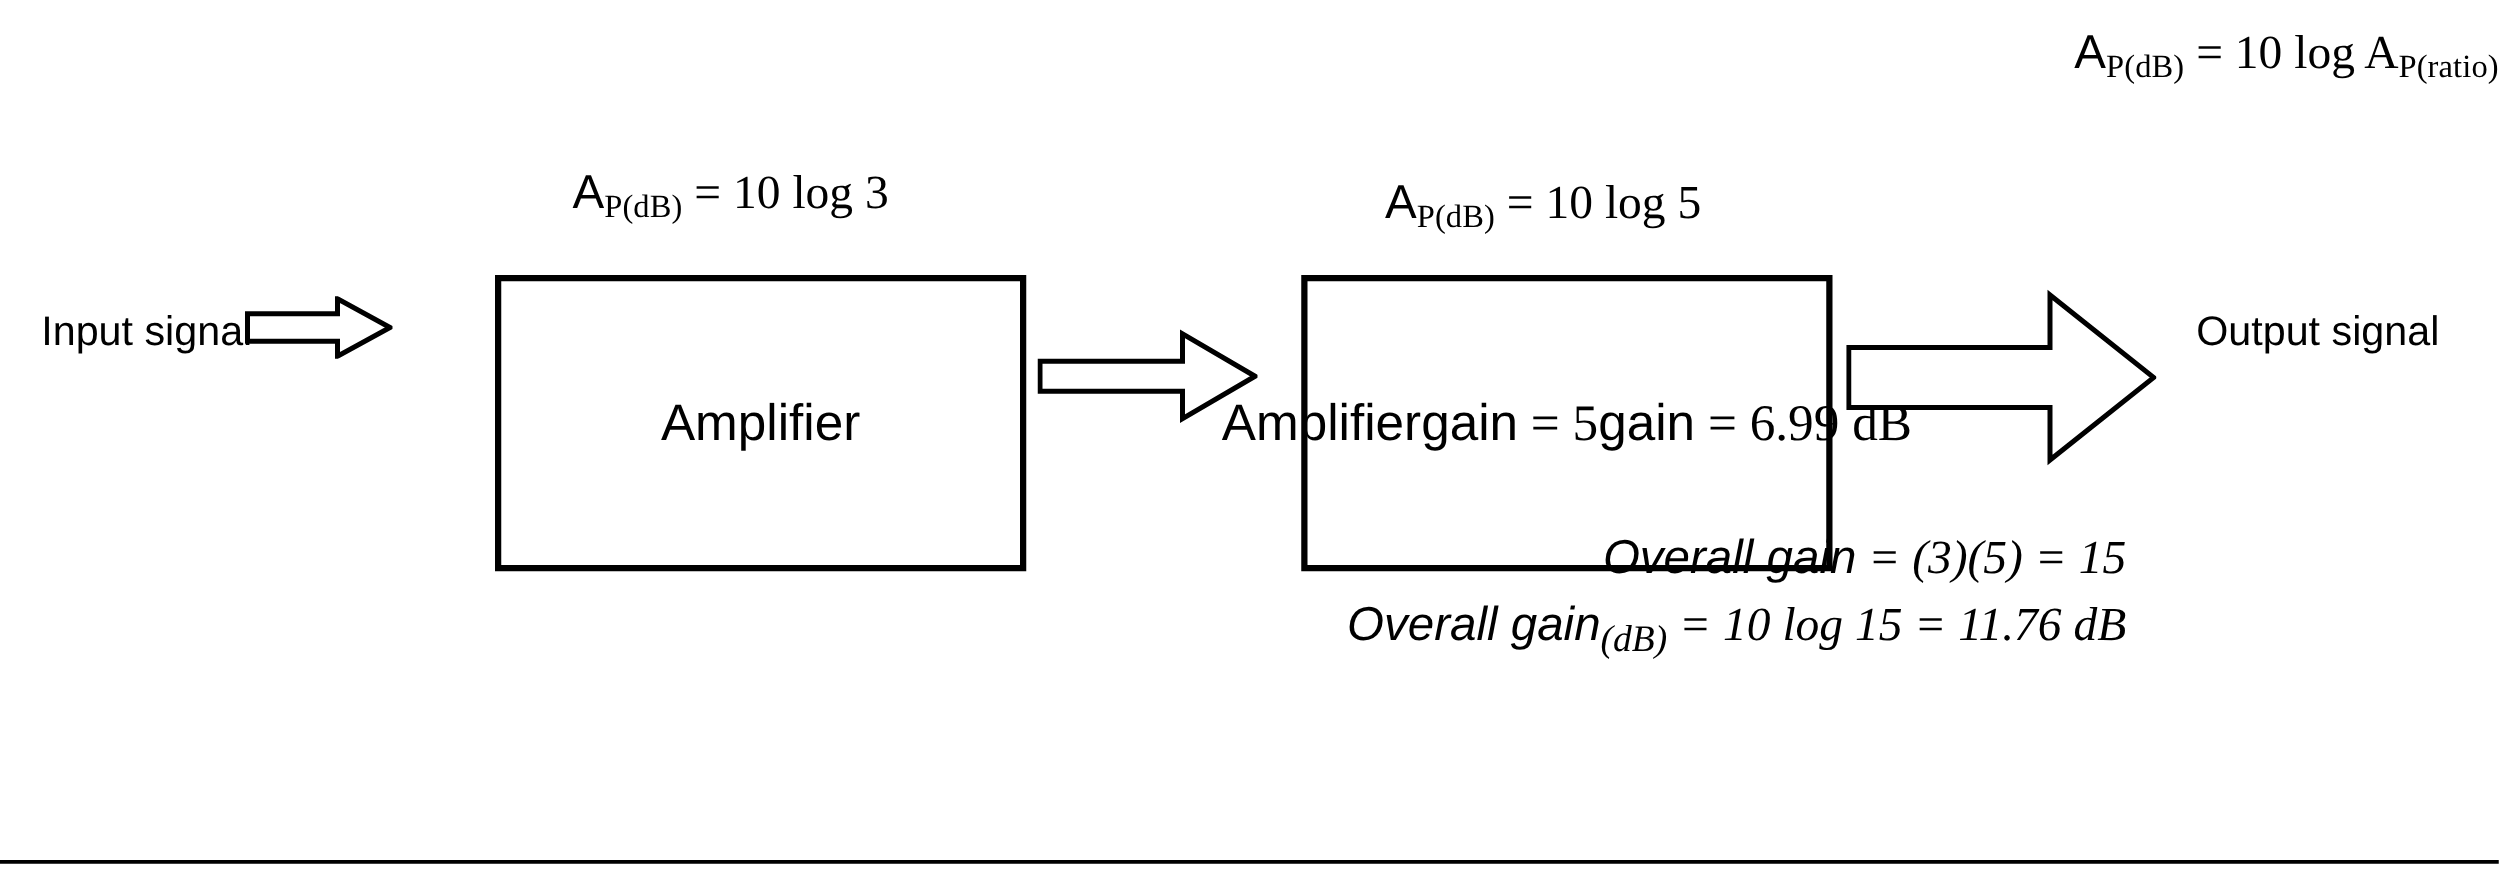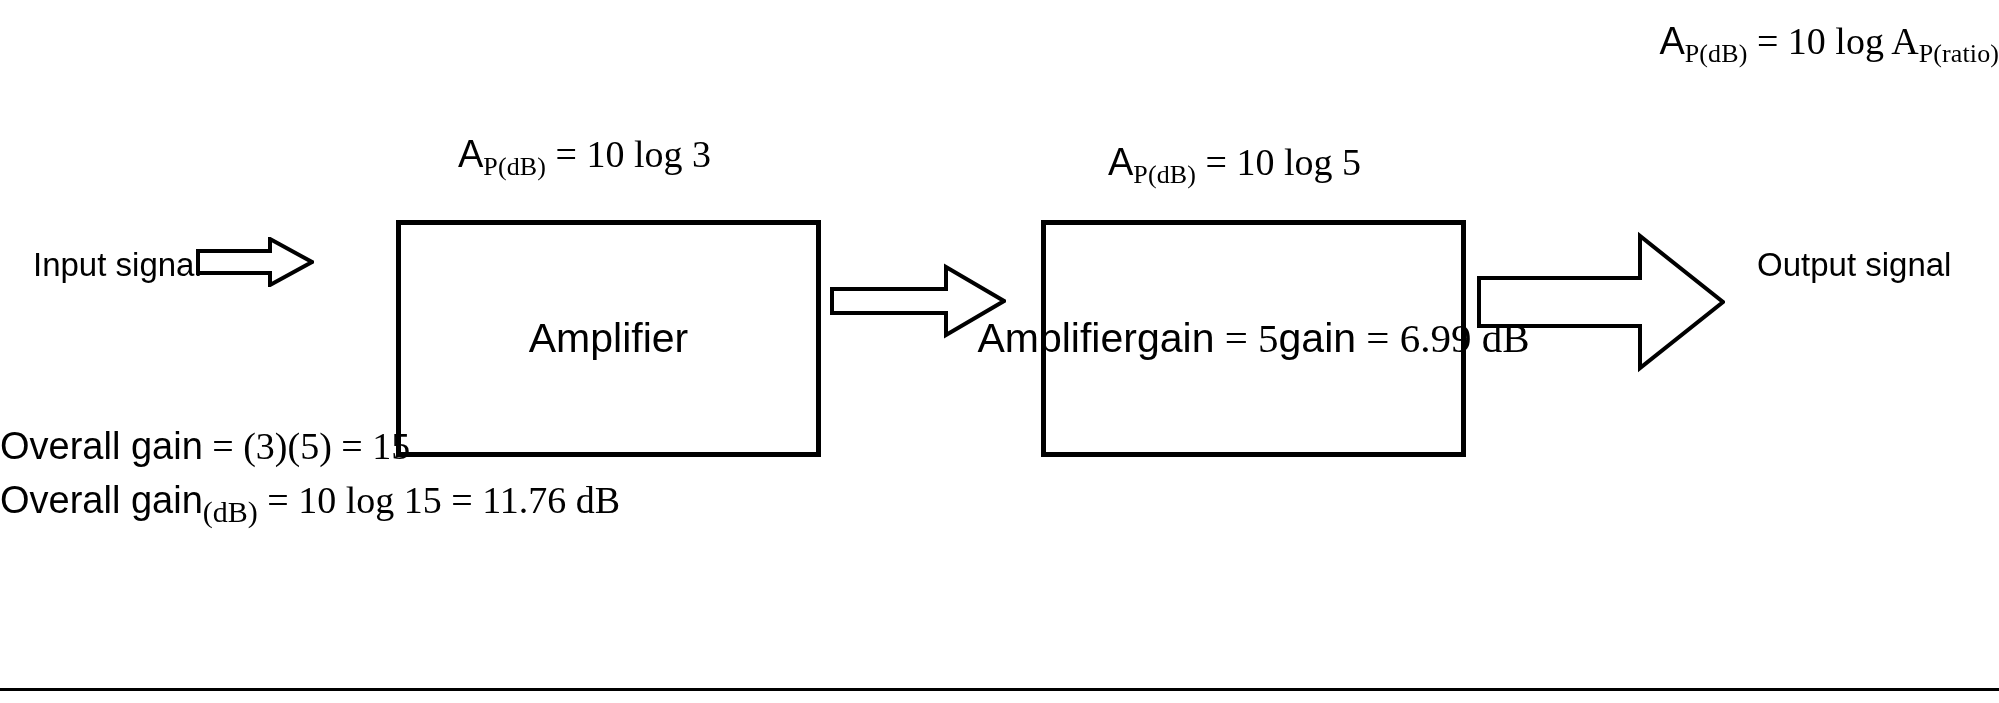--- a/index.html
+++ b/index.html
@@ -114,24 +114,25 @@
     stroke: #000000;
     stroke-width: 4;
     stroke-linejoin: miter;
   }
 
   
   .summary-line {
     position: absolute;
     left: 0;
     width: 1701px;
-    text-align: left;
+    text-align: right;
     white-space: nowrap;
     font-size: 38px;
     line-height: 44px;
+    font-style: italic;
   }
   #summary-line-1 { top: 424px; }
   #summary-line-2 { top: 478px; }
 
   .sum-key {
     font-family: "Liberation Sans", sans-serif;
     font-size: 38px;
   }
   .sum-val {
     font-family: "Liberation Serif", serif;

